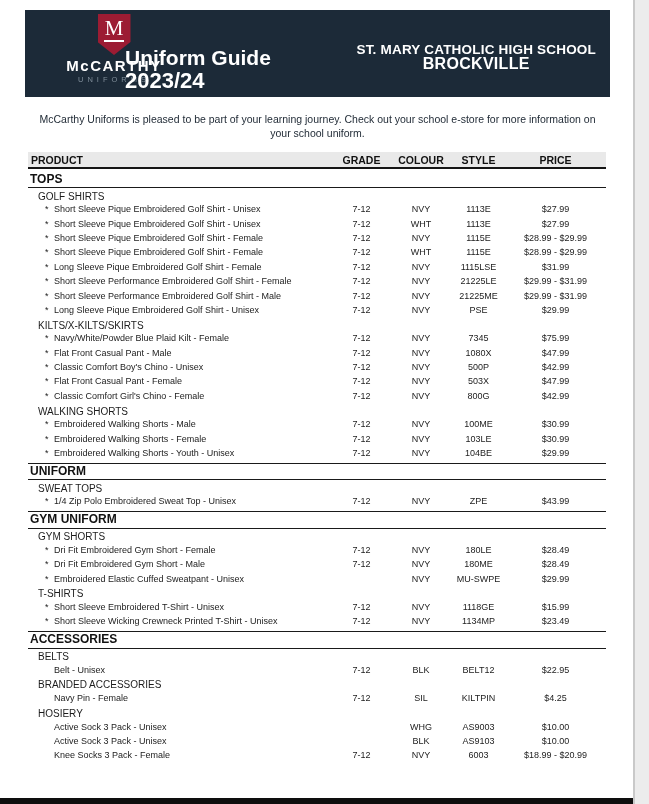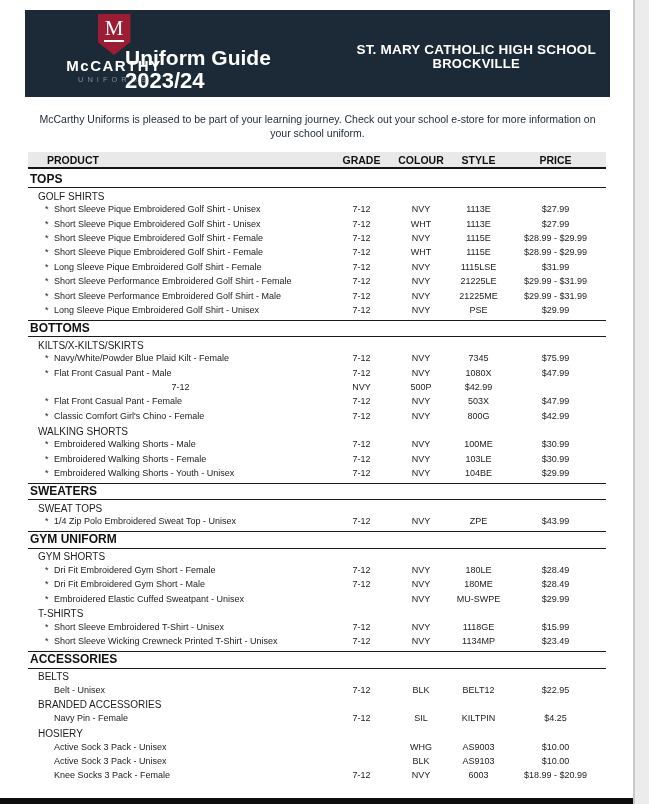--- a/index.html
+++ b/index.html
@@ -61,21 +61,21 @@
     font-weight: bold; color: #fff;
     font-size: 21px; line-height: 23px;
     white-space: nowrap;
   }
   .guide-title .yr { font-size: 22px; }
   .school {
     position: absolute; right: 14px; top: 32px;
     text-align: center; font-weight: bold; color: #fff;
   }
   .school .l1 { font-size: 13.5px; line-height: 15px; letter-spacing: 0.2px; }
-  .school .l2 { font-size: 13px; line-height: 13px; letter-spacing: 0.3px; }
+  .school .l2 { font-size: 16px; line-height: 13px; letter-spacing: 0.3px; }
 
   
   .intro {
     position: absolute;
     left: 25px; top: 112px;
     width: 585px;
     text-align: center;
     font-size: 10.5px; line-height: 14px;
     color: #232d38;
   }
@@ -94,21 +94,21 @@
   }
   .cols .c { text-align: center; }
   .cols .c.product { text-align: left; }
 
   .thead {
     background: var(--band_grey, #e9e9e9);
     border-bottom: 2px solid #151515;
     height: 17px;
     font-weight: bold; font-size: 10.5px; color: #111;
   }
-  .thead .product { padding-left: 19px; }
+  .thead .product { padding-left: 3px; }
 
   .section-title {
     margin-top: 2.5px;
     border-bottom: 1.5px solid #1a1a1a;
     padding: 1px 0 1.5px 2px;
     font-weight: bold; font-size: 12px; line-height: 13px;
     color: #121212;
   }
   .section + .section .section-title { border-top: 1.5px solid #1a1a1a; }
 
@@ -232,37 +232,37 @@
             </div>
             <div class="row cols">
               <div class="c product"><span class="star">*</span><span>Long Sleeve Pique Embroidered Golf Shirt - Unisex</span></div>
               <div class="c">7-12</div>
               <div class="c">NVY</div>
               <div class="c">PSE</div>
               <div class="c">$29.99</div>
             </div>
           </div>
           <div class="section">
-            <div class="section-title">BOTTOMS</div>
             <div class="group-title">KILTS/X-KILTS/SKIRTS</div>
             <div class="row cols">
               <div class="c product"><span class="star">*</span><span>Navy/White/Powder Blue Plaid Kilt - Female</span></div>
               <div class="c">7-12</div>
               <div class="c">NVY</div>
               <div class="c">7345</div>
               <div class="c">$75.99</div>
             </div>
             <div class="row cols">
               <div class="c product"><span class="star">*</span><span>Flat Front Casual Pant - Male</span></div>
               <div class="c">7-12</div>
               <div class="c">NVY</div>
               <div class="c">1080X</div>
               <div class="c">$47.99</div>
             </div>
             <div class="row cols">
+              <div class="c product"><span class="star">*</span><span>Classic Comfort Boy's Chino - Unisex</span></div>
               <div class="c">7-12</div>
               <div class="c">NVY</div>
               <div class="c">500P</div>
               <div class="c">$42.99</div>
             </div>
             <div class="row cols">
               <div class="c product"><span class="star">*</span><span>Flat Front Casual Pant - Female</span></div>
               <div class="c">7-12</div>
               <div class="c">NVY</div>
               <div class="c">503X</div>
@@ -292,21 +292,21 @@
             </div>
             <div class="row cols">
               <div class="c product"><span class="star">*</span><span>Embroidered Walking Shorts - Youth - Unisex</span></div>
               <div class="c">7-12</div>
               <div class="c">NVY</div>
               <div class="c">104BE</div>
               <div class="c">$29.99</div>
             </div>
           </div>
           <div class="section">
-            <div class="section-title">SWEATERS</div>
+            <div class="section-title">UNIFORM</div>
             <div class="group-title">SWEAT TOPS</div>
             <div class="row cols">
               <div class="c product"><span class="star">*</span><span>1/4 Zip Polo Embroidered Sweat Top - Unisex</span></div>
               <div class="c">7-12</div>
               <div class="c">NVY</div>
               <div class="c">ZPE</div>
               <div class="c">$43.99</div>
             </div>
           </div>
           <div class="section">

